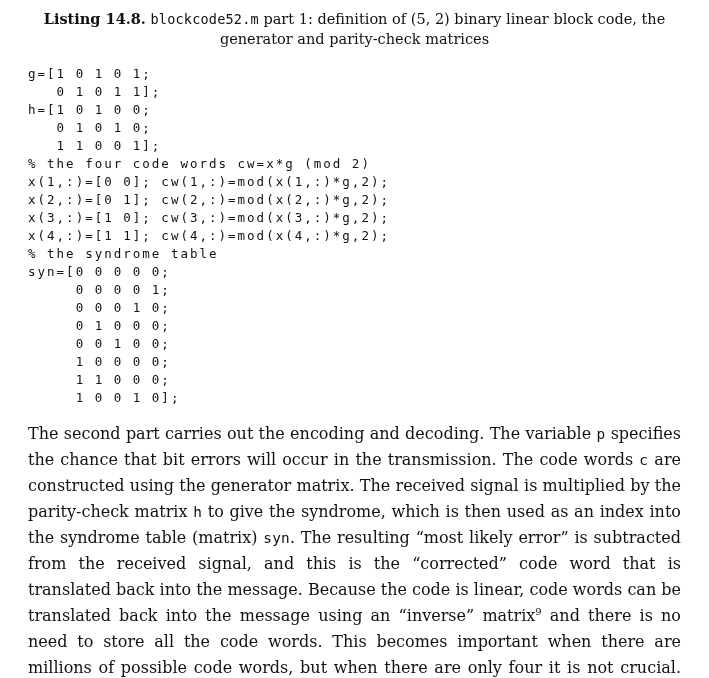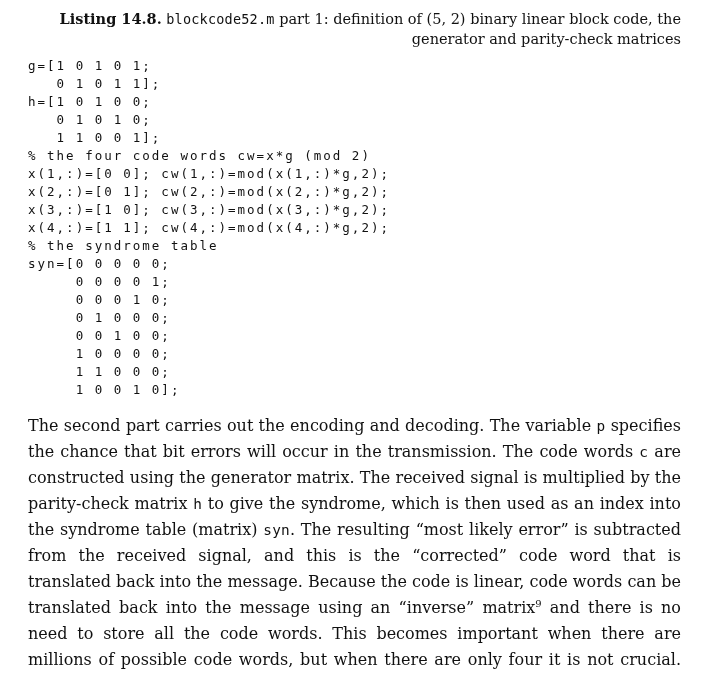--- a/index.html
+++ b/index.html
@@ -12,33 +12,33 @@
     font-family: "DejaVu Serif", serif;
     padding: 9px 28px 0 28px;
   }
   .page { width: 100%; height: 100%; }
 
   
   .caption {
     font-size: 14.5px;
     line-height: 20px;
     margin-bottom: 6px;
-    text-align: right;
+    text-align: center;
   }
   .caption .seg-b { font-weight: 700; }
   .caption .seg-tt { font-size: 13.5px; }
 
   
   .code {
     font-family: "DejaVu Sans Mono", monospace;
     font-size: 12.5px;
     line-height: 18px;
     letter-spacing: 2px;
     white-space: pre;
-    margin: 8px 0 14px 0;
+    margin: 16px 0 14px 0;
     color: #111111;
   }
 
   
   .body-par {
     font-size: 16px;
     line-height: 26px;
     text-align: justify;
     color: #111111;
   }

